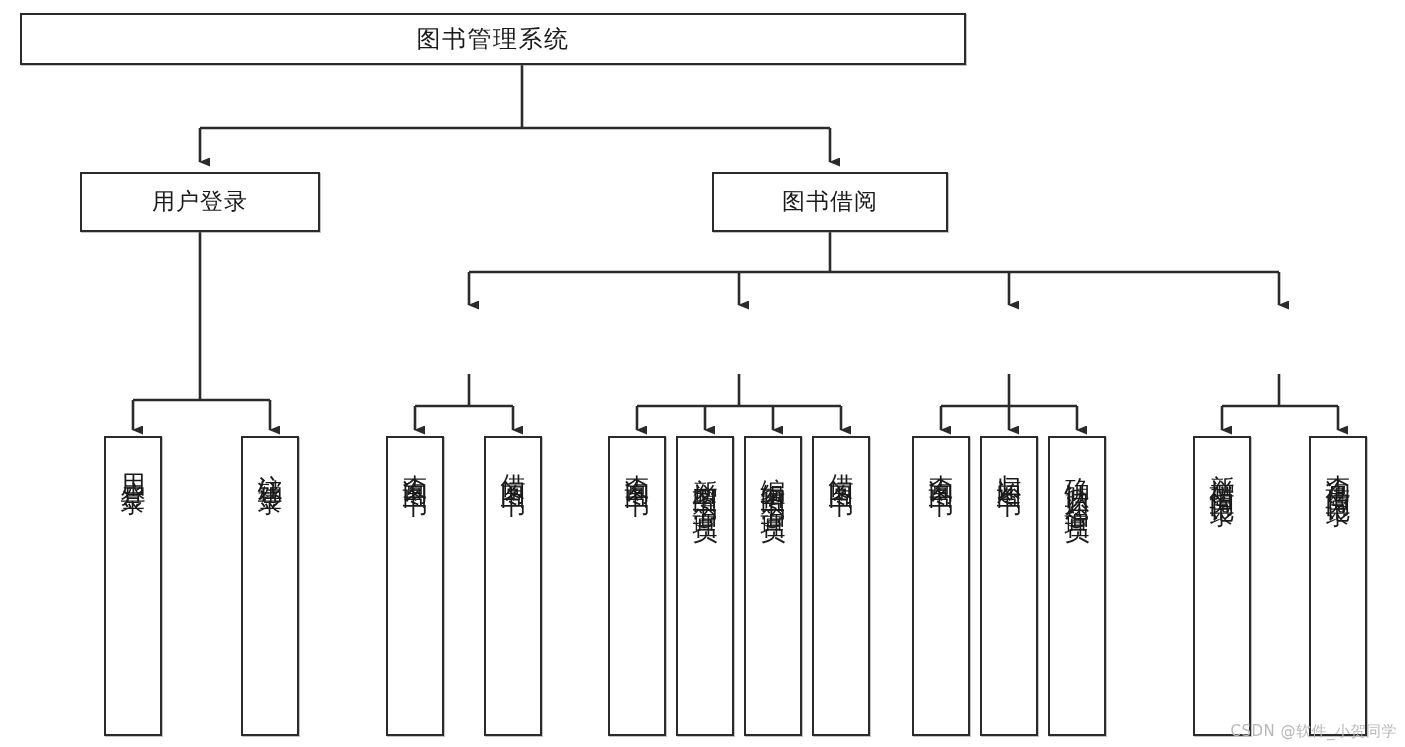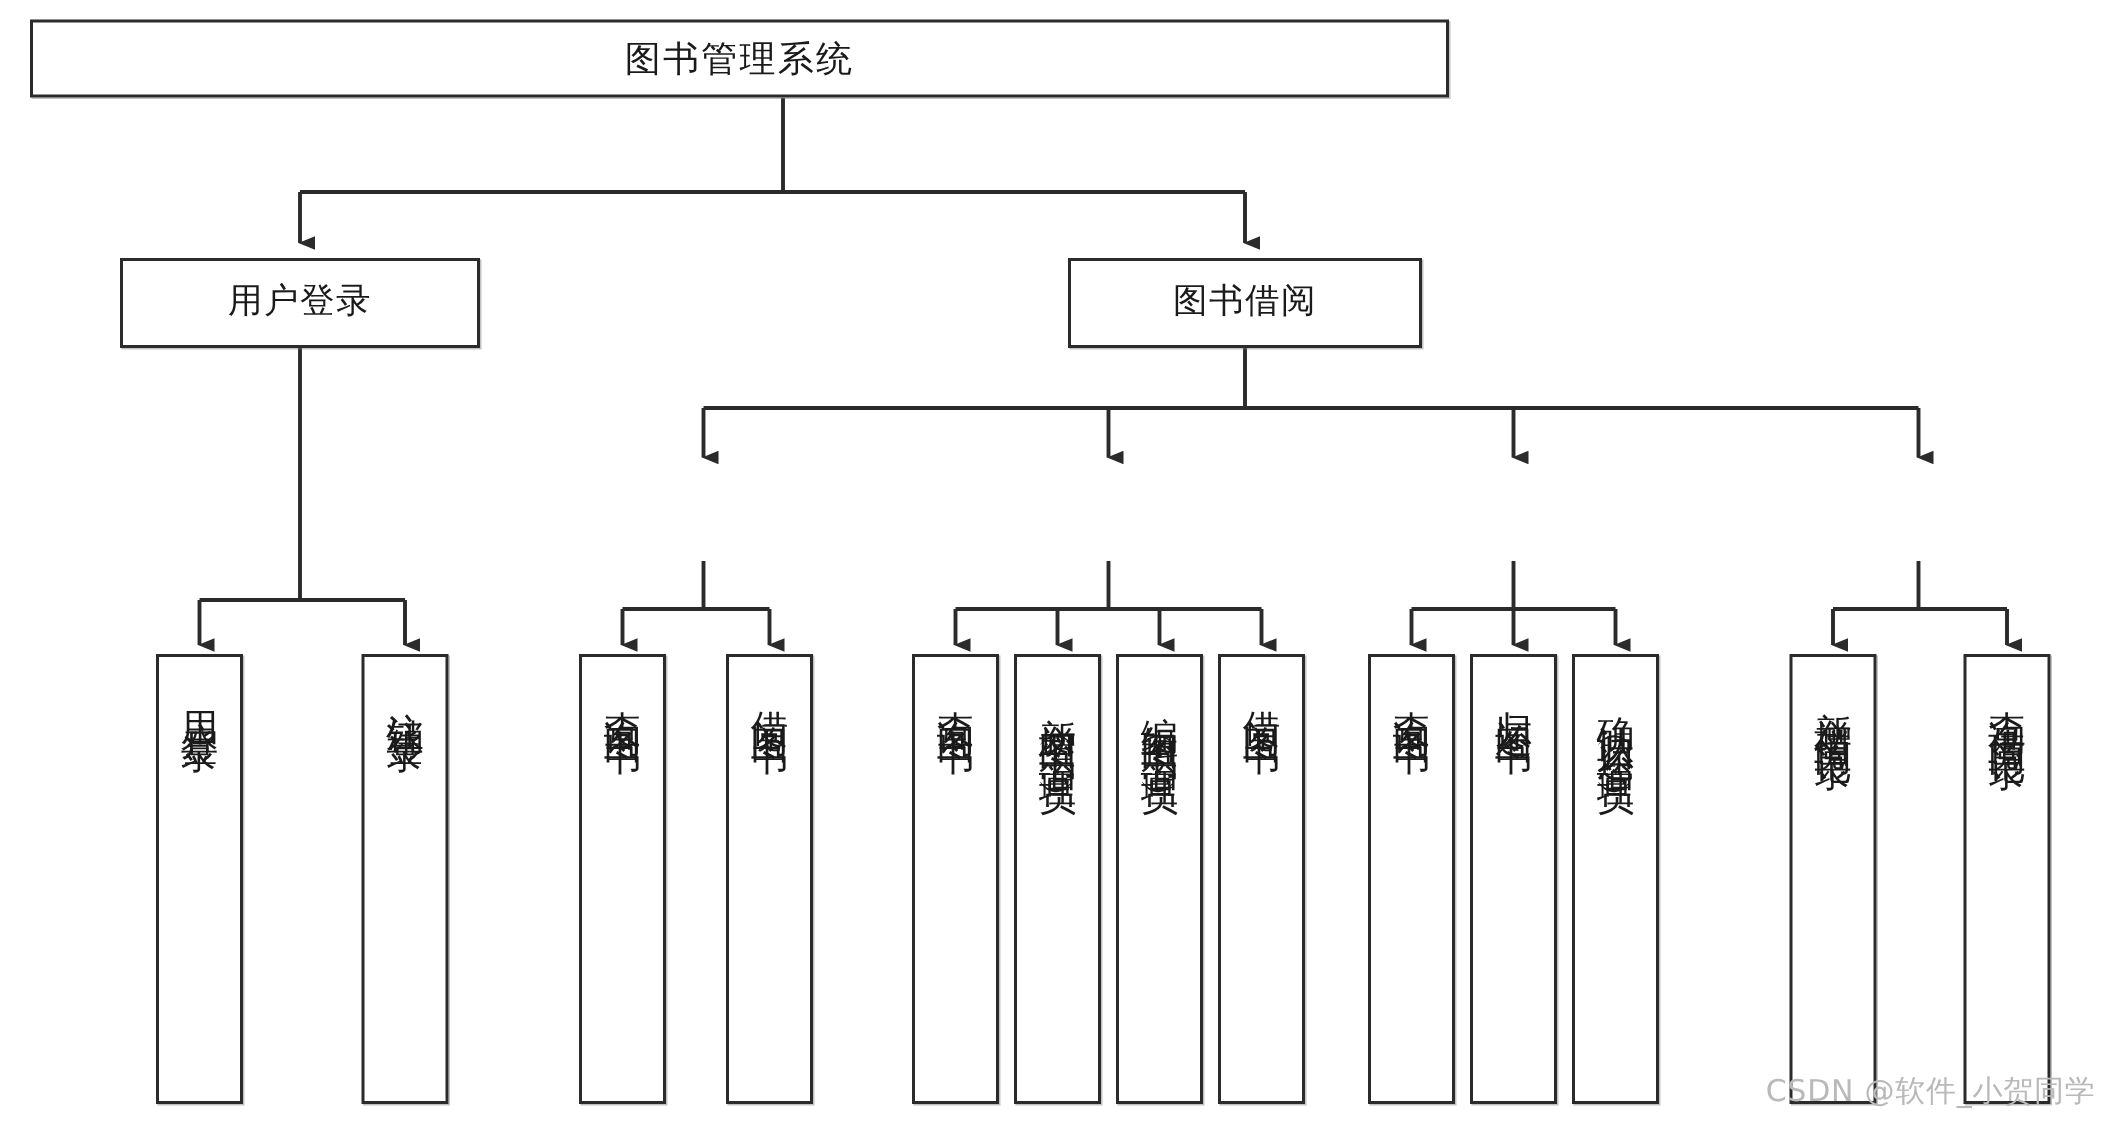--- a/index.html
+++ b/index.html
@@ -65,21 +65,21 @@
     line-height: 1;
     white-space: nowrap;
   }
   .node.vert.tall .node-label {
     padding-top: 4px;
   }
   #watermark {
     position: absolute;
     right: 8px;
     bottom: 6px;
-    font-size: 20px;
+    font-size: 15px;
     color: #b9b9b9;
     letter-spacing: 0.5px;
     white-space: nowrap;
     font-family: "DejaVu Sans", "Liberation Sans", sans-serif;
   }
 </style>
 </head>
 <body>
 
 <div id="diagram-root">

